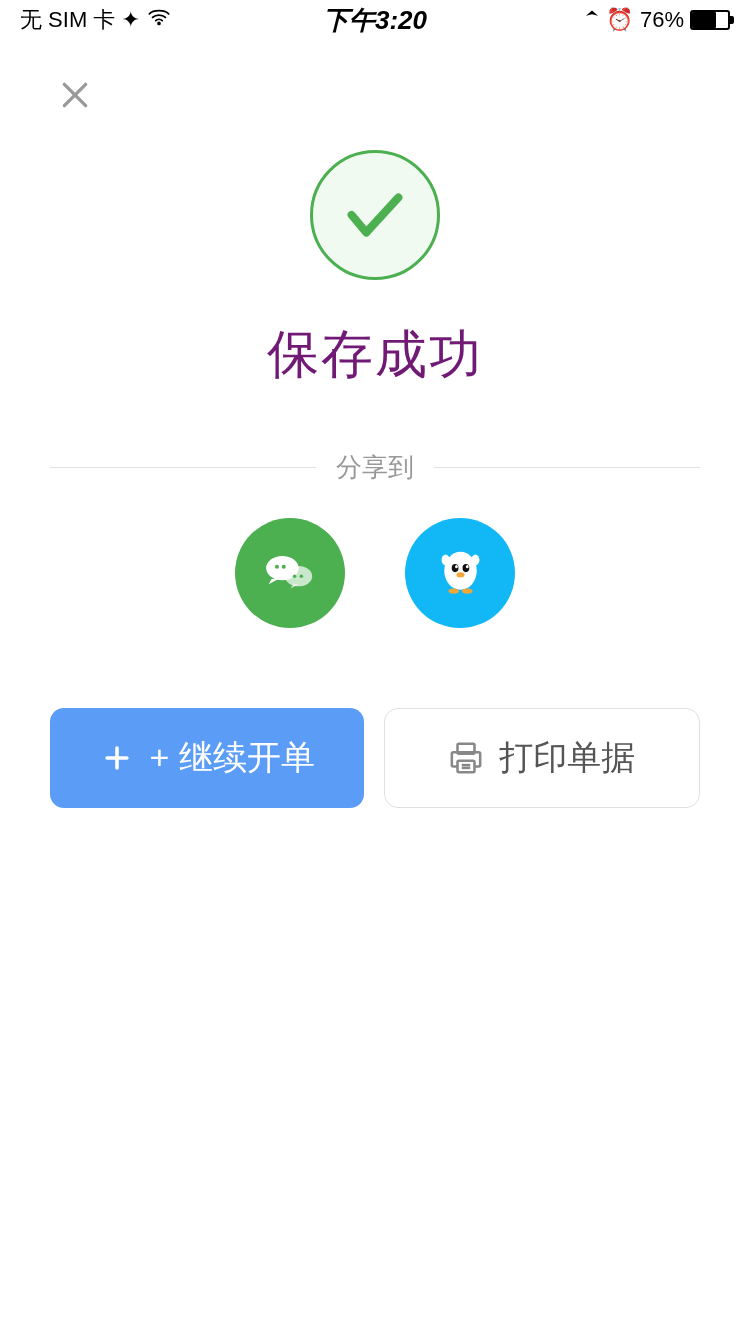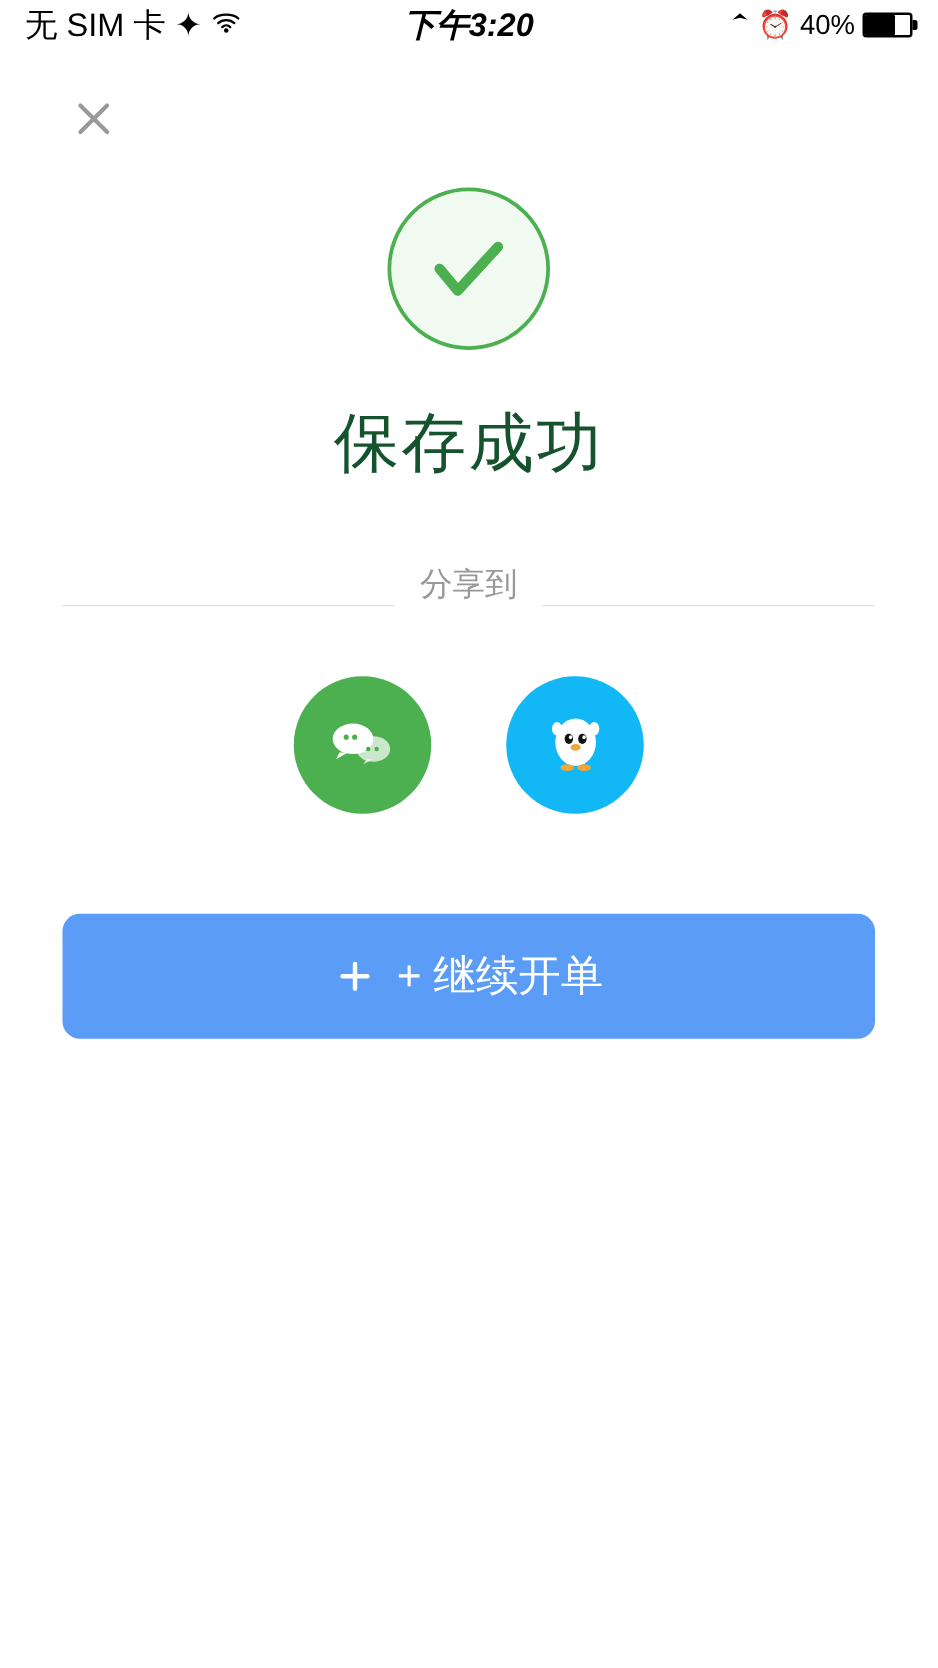--- a/index.html
+++ b/index.html
@@ -24,21 +24,21 @@
       justify-content: space-between;
       padding: 0 20px;
       font-size: 24px;
       font-weight: 500;
       color: #000;
     }
     .status-left {
       display: flex;
       align-items: center;
       gap: 8px;
-      font-size: 26px;
+      font-size: 22px;
     }
     .status-center {
       font-size: 26px;
       font-weight: 600;
       position: absolute;
       left: 50%;
       transform: translateX(-50%);
       font-style: italic;
     }
     .status-right {
@@ -88,32 +88,32 @@
       margin-bottom: 40px;
     }
     .success-circle svg {
       width: 70px;
       height: 70px;
     }
 
     .success-title {
       font-size: 52px;
       font-weight: 500;
-      color: #14532d;
+      color: #701a75;
       margin-bottom: 60px;
       letter-spacing: 2px;
     }
 
     
     .share-divider {
       width: 100%;
       display: flex;
-      align-items: flex-end;
+      align-items: center;
       gap: 20px;
-      margin-bottom: 56px;
+      margin-bottom: 33px;
     }
     .share-divider-line {
       flex: 1;
       height: 1px;
       background: #e0e0e0;
     }
     .share-divider-label {
       font-size: 26px;
       color: #999;
     }
@@ -223,21 +223,21 @@
 
   <div class="status-center">下午3:20</div>
 
   <div class="status-right">
     <span>
       <svg width="18" height="18" viewBox="0 0 24 24" fill="none" stroke="#000" stroke-width="2">
         <path d="M12 2L20 9L12 7L4 9Z" fill="#000" stroke="none"></path>
       </svg>
     </span>
     <span>⏰</span>
-    <span>40%</span>
+    <span>76%</span>
     <span class="battery-icon">
       <div class="battery-fill"></div>
     </span>
   </div>
 </div>
 
 <div class="close-btn-area">
   <button class="close-btn" aria-label="Close">
     <svg viewBox="0 0 24 24" fill="none" stroke="#999" stroke-width="2.5" stroke-linecap="round">
       <line x1="4" y1="4" x2="20" y2="20"></line>
@@ -309,16 +309,26 @@
   <div class="action-buttons">
 
     <button class="action-btn primary">
       <svg width="34" height="34" viewBox="0 0 24 24" fill="white">
         <line x1="12" y1="5" x2="12" y2="19" stroke="white" stroke-width="2.5" stroke-linecap="round"></line>
         <line x1="5" y1="12" x2="19" y2="12" stroke="white" stroke-width="2.5" stroke-linecap="round"></line>
       </svg>
       <span>+ 继续开单</span>
     </button>
 
+    <button class="action-btn secondary">
+      <svg width="34" height="34" viewBox="0 0 24 24" fill="none" stroke="#888" stroke-width="1.8">
+        <rect x="6" y="2" width="12" height="7" rx="1"></rect>
+        <rect x="6" y="14" width="12" height="8" rx="1"></rect>
+        <path d="M6 18H3a1 1 0 01-1-1V9a1 1 0 011-1h18a1 1 0 011 1v8a1 1 0 01-1 1h-3"></path>
+        <line x1="9" y1="17" x2="15" y2="17" stroke="#888"></line>
+        <line x1="9" y1="19" x2="15" y2="19" stroke="#888"></line>
+      </svg>
+      <span>打印单据</span>
+    </button>
 
 
   </div>
 </div>
 
 </body></html>

